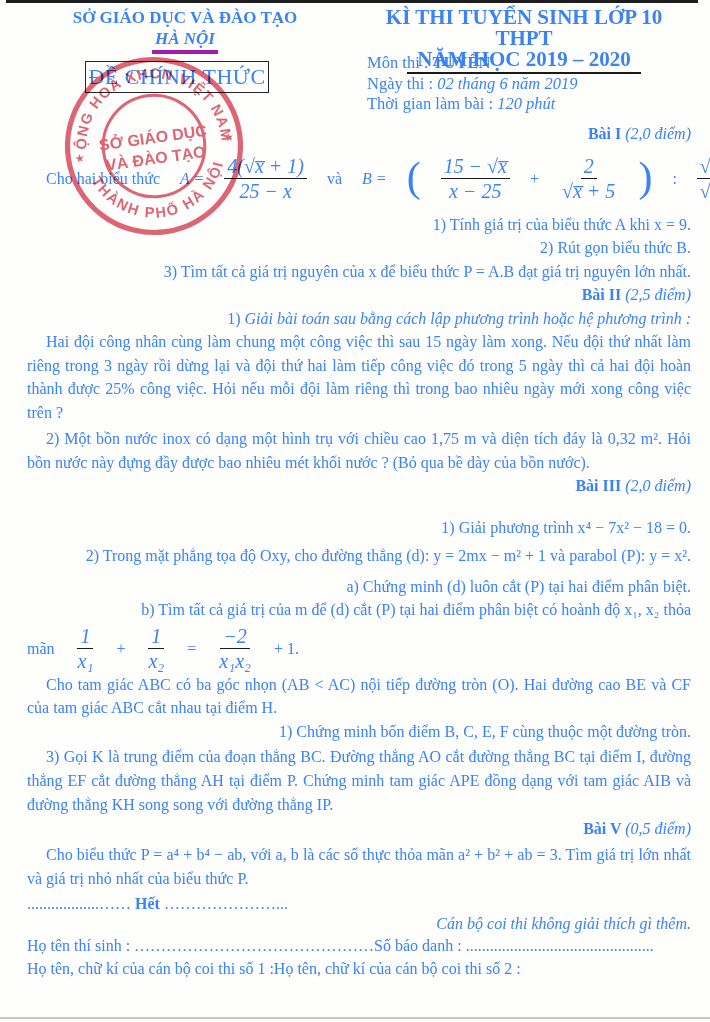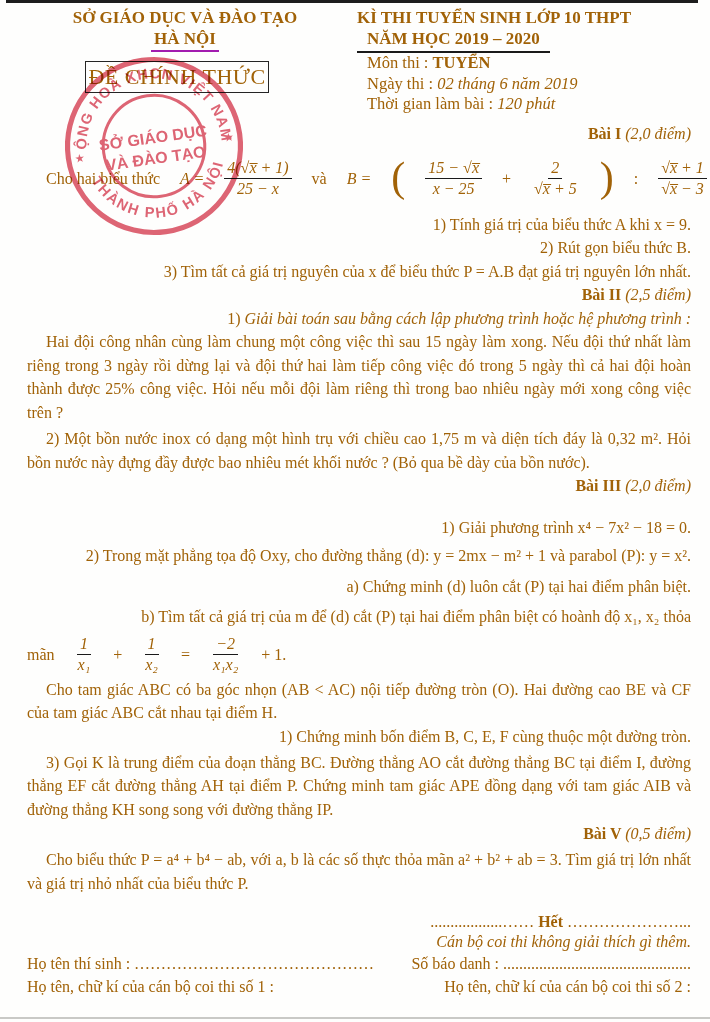--- a/index.html
+++ b/index.html
@@ -1,29 +1,29 @@
 <!DOCTYPE html>
 <html><head>
 <meta charset="utf-8">
 <style>
   html,body{margin:0;padding:0;background:#e8e8e8;}
-  .page{position:relative;width:710px;height:1022px;background:#fefefd;color:#a16207;
+  .page{position:relative;width:710px;height:1022px;background:#fefefd;color:#3b82f6;
         font-family:"Liberation Serif","DejaVu Serif",serif;font-size:16px;overflow:hidden;
         padding:0;box-sizing:border-box;}
   .content{position:absolute;left:27px;top:0;width:664px;}
   .scan-top{position:absolute;top:0;left:6px;right:12px;height:2.5px;background:#1d1d1d;}
   .scan-bottom{position:absolute;bottom:3px;left:0;right:0;height:2px;background:#c9c9c6;}
 
   
   .header{position:relative;height:122px;}
   .h-left{position:absolute;left:2px;top:7px;width:312px;text-align:center;font-weight:bold;font-size:17px;line-height:21px;}
-  .h-left .u{display:inline-block;border-bottom:2px solid #a21caf;padding:0 3px 1px;}
+  .h-left .u{display:inline-block;border-bottom:4px solid #a21caf;padding:0 3px 1px;font-style:italic;}
   .officialbox{position:absolute;left:58px;top:61px;width:182px;height:30px;border:1.7px solid #252525;
         display:flex;align-items:center;justify-content:center;font-size:22px;letter-spacing:.5px;background:transparent;}
-  .h-right{position:absolute;left:330px;top:7px;width:334px;font-weight:bold;font-size:17px;line-height:21px;}
+  .h-right{position:absolute;left:330px;top:7px;width:334px;text-align:center;font-weight:bold;font-size:21px;line-height:21px;}
   .h-right .u{display:inline-block;border-bottom:2px solid #1a1a1a;padding:0 10px 2px;}
   .h-info{position:absolute;left:340px;top:53px;text-align:left;font-size:16.5px;line-height:20.5px;}
   .h-info .b{font-weight:bold;}
   .h-info .i{font-style:italic;}
 
   
   .stamp{position:absolute;left:60px;top:52px;width:188px;height:188px;opacity:.84;
          mix-blend-mode:multiply;transform:rotate(-8deg);pointer-events:none;z-index:5;}
   .stamp text{font-family:"Liberation Sans","DejaVu Sans",sans-serif;font-weight:bold;}
 
@@ -33,31 +33,31 @@
   .bhead .pts{font-weight:normal;font-style:italic;}
   .ind{padding-left:19px;}
   .ind2{padding-left:29px;}
   .just{text-align:justify;}
   .ti{text-indent:19px;}
   .it{font-style:italic;}
   .lh24{line-height:23.7px;}
 
   
   .math-row{display:flex;align-items:center;gap:20px;flex-wrap:nowrap;white-space:nowrap;}
-  .frac{display:inline-grid;justify-items:center;text-align:center;font-style:italic;line-height:1.12;font-size:16px;}
+  .frac{display:inline-grid;justify-items:center;text-align:center;font-style:italic;line-height:1.12;font-size:20px;}
   .frac .num{border-bottom:1.3px solid #1a1a1a;padding:0 3px 1px;}
   .frac .den{padding:1px 3px 0;}
   .bigp{font-size:42px;font-weight:300;line-height:30px;transform:translateY(-2px);}
   .b1row{margin:5px 0 6px;padding-left:19px;min-height:56px;}
   .manrow{margin-top:3px;min-height:46px;}
 
   
-  .hetrow{text-align:right;line-height:20px;margin-top:16px;}
+  .hetrow{text-align:left;line-height:20px;margin-top:4px;}
   .hetrow .het{font-weight:bold;padding:0 4px;}
-  .fline{display:flex;justify-content:space-between;line-height:23px;}
+  .fline{display:flex;justify-content:flex-start;line-height:23px;}
 </style>
 </head>
 <body>
 
 <div class="page">
   <div class="scan-top"></div>
 
   <div class="content">
 
     <div class="header">
@@ -115,21 +115,21 @@
 
     <p class="bhead"><span>Bài II</span> <span class="pts">(2,5 điểm)</span></p>
     <p class="ind"><span>1) </span><span class="it">Giải bài toán sau bằng cách lập phương trình hoặc hệ phương trình :</span></p>
     <p class="just ti lh24">Hai đội công nhân cùng làm chung một công việc thì sau 15 ngày làm xong. Nếu đội thứ nhất làm riêng trong 3 ngày rồi dừng lại và đội thứ hai làm tiếp công việc đó trong 5 ngày thì cả hai đội hoàn thành được 25% công việc. Hỏi nếu mỗi đội làm riêng thì trong bao nhiêu ngày mới xong công việc trên ?</p>
     <p class="just ti lh24" style="margin-top:2px;">2) Một bồn nước inox có dạng một hình trụ với chiều cao 1,75 m và diện tích đáy là 0,32 m². Hỏi bồn nước này đựng đầy được bao nhiêu mét khối nước ? (Bỏ qua bề dày của bồn nước).</p>
 
     <p class="bhead"><span>Bài III</span> <span class="pts">(2,0 điểm)</span></p>
     <p class="ind" style="margin-top:18px;">1) Giải phương trình x⁴ − 7x² − 18 = 0.</p>
     <p class="ind" style="margin-top:5px;">2) Trong mặt phẳng tọa độ Oxy, cho đường thẳng (d): y = 2mx − m² + 1 và parabol (P): y = x².</p>
     <p class="ind2" style="margin-top:7px;">a) Chứng minh (d) luôn cắt (P) tại hai điểm phân biệt.</p>
-    <p class="ind2" style="margin-top:7px;">b) Tìm tất cả giá trị của m để (d) cắt (P) tại hai điểm phân biệt có hoành độ x₁, x₂ thỏa</p>
+    <p class="ind2" style="">b) Tìm tất cả giá trị của m để (d) cắt (P) tại hai điểm phân biệt có hoành độ x₁, x₂ thỏa</p>
 
     <div class="math-row manrow">
       <span>mãn</span>
       <span class="frac">
           <span class="num">1</span>
           <span class="den">x₁</span>
         </span>
       <span>+</span>
       <span class="frac">
           <span class="num">1</span>

